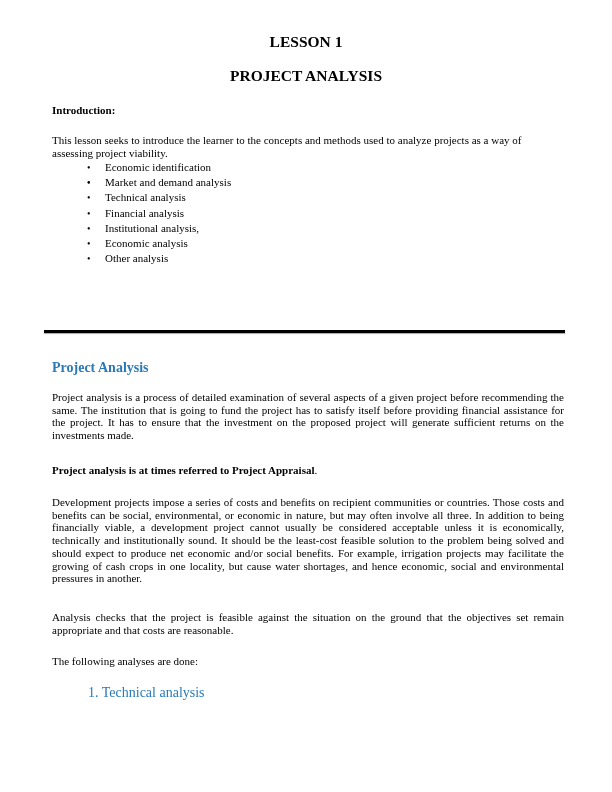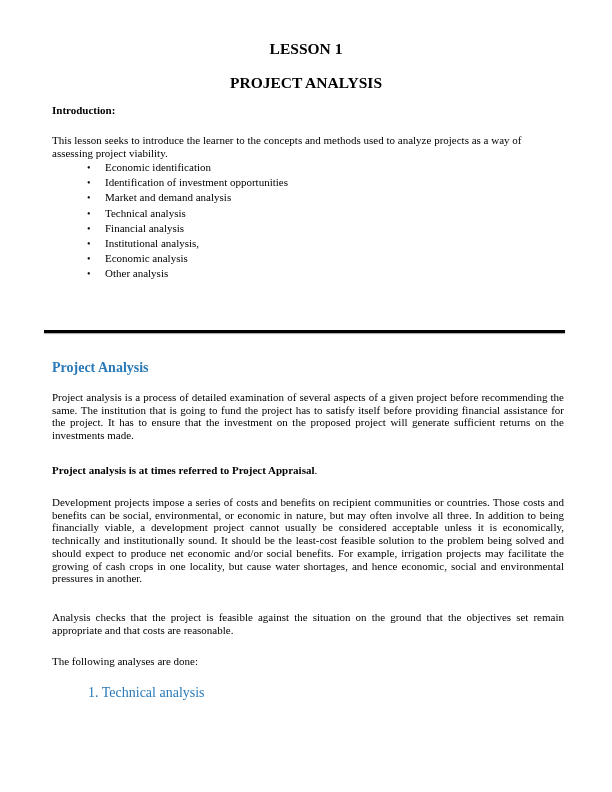--- a/index.html
+++ b/index.html
@@ -4,21 +4,21 @@
 <style>
   html, body { margin: 0; padding: 0; background: #ffffff; }
   body {
     width: 612px; height: 792px; position: relative; overflow: hidden;
     font-family: "Liberation Serif", "DejaVu Serif", serif;
     color: #000000;
   }
   .page { position: absolute; left: 0; top: 0; width: 612px; height: 792px; }
   .abs { position: absolute; }
   .title {
-    left: 0; width: 612px; text-align: center; font-weight: bold; margin-top: 7px;
+    left: 0; width: 612px; text-align: center; font-weight: bold;
   }
   .t1 { top: 33px; font-size: 15.5px; }
   .t2 { top: 67px; font-size: 15.5px; }
   .intro-heading { left: 52px; top: 104px; font-size: 11px; font-weight: bold; }
   .para {
     left: 52px; width: 512px; font-size: 11px; line-height: 12.7px;
     text-align: justify;
   }
   .p-intro { top: 134px; text-align: left; }
   ul.bullets {
@@ -54,21 +54,21 @@
 
   <div class="abs title t1">LESSON 1</div>
   <div class="abs title t2">PROJECT ANALYSIS</div>
 
   <div class="abs intro-heading">Introduction:</div>
 
   <div class="abs para p-intro">This lesson seeks to introduce the learner to the concepts and methods used to analyze projects as a way of assessing project viability.</div>
 
   <ul class="bullets">
     <li><span class="dot">•</span><span>Economic identification</span></li>
-    <li><span class="dot">•</span><span>Identification of investment opportunities</span></li>
+    <li><span class="dot">•</span></li>
     <li><span class="dot">•</span><span>Market and demand analysis</span></li>
     <li><span class="dot">•</span><span>Technical analysis</span></li>
     <li><span class="dot">•</span><span>Financial analysis</span></li>
     <li><span class="dot">•</span><span>Institutional analysis,</span></li>
     <li><span class="dot">•</span><span>Economic analysis</span></li>
     <li><span class="dot">•</span><span>Other analysis</span></li>
   </ul>
 
 
   <div class="abs rule"></div>

